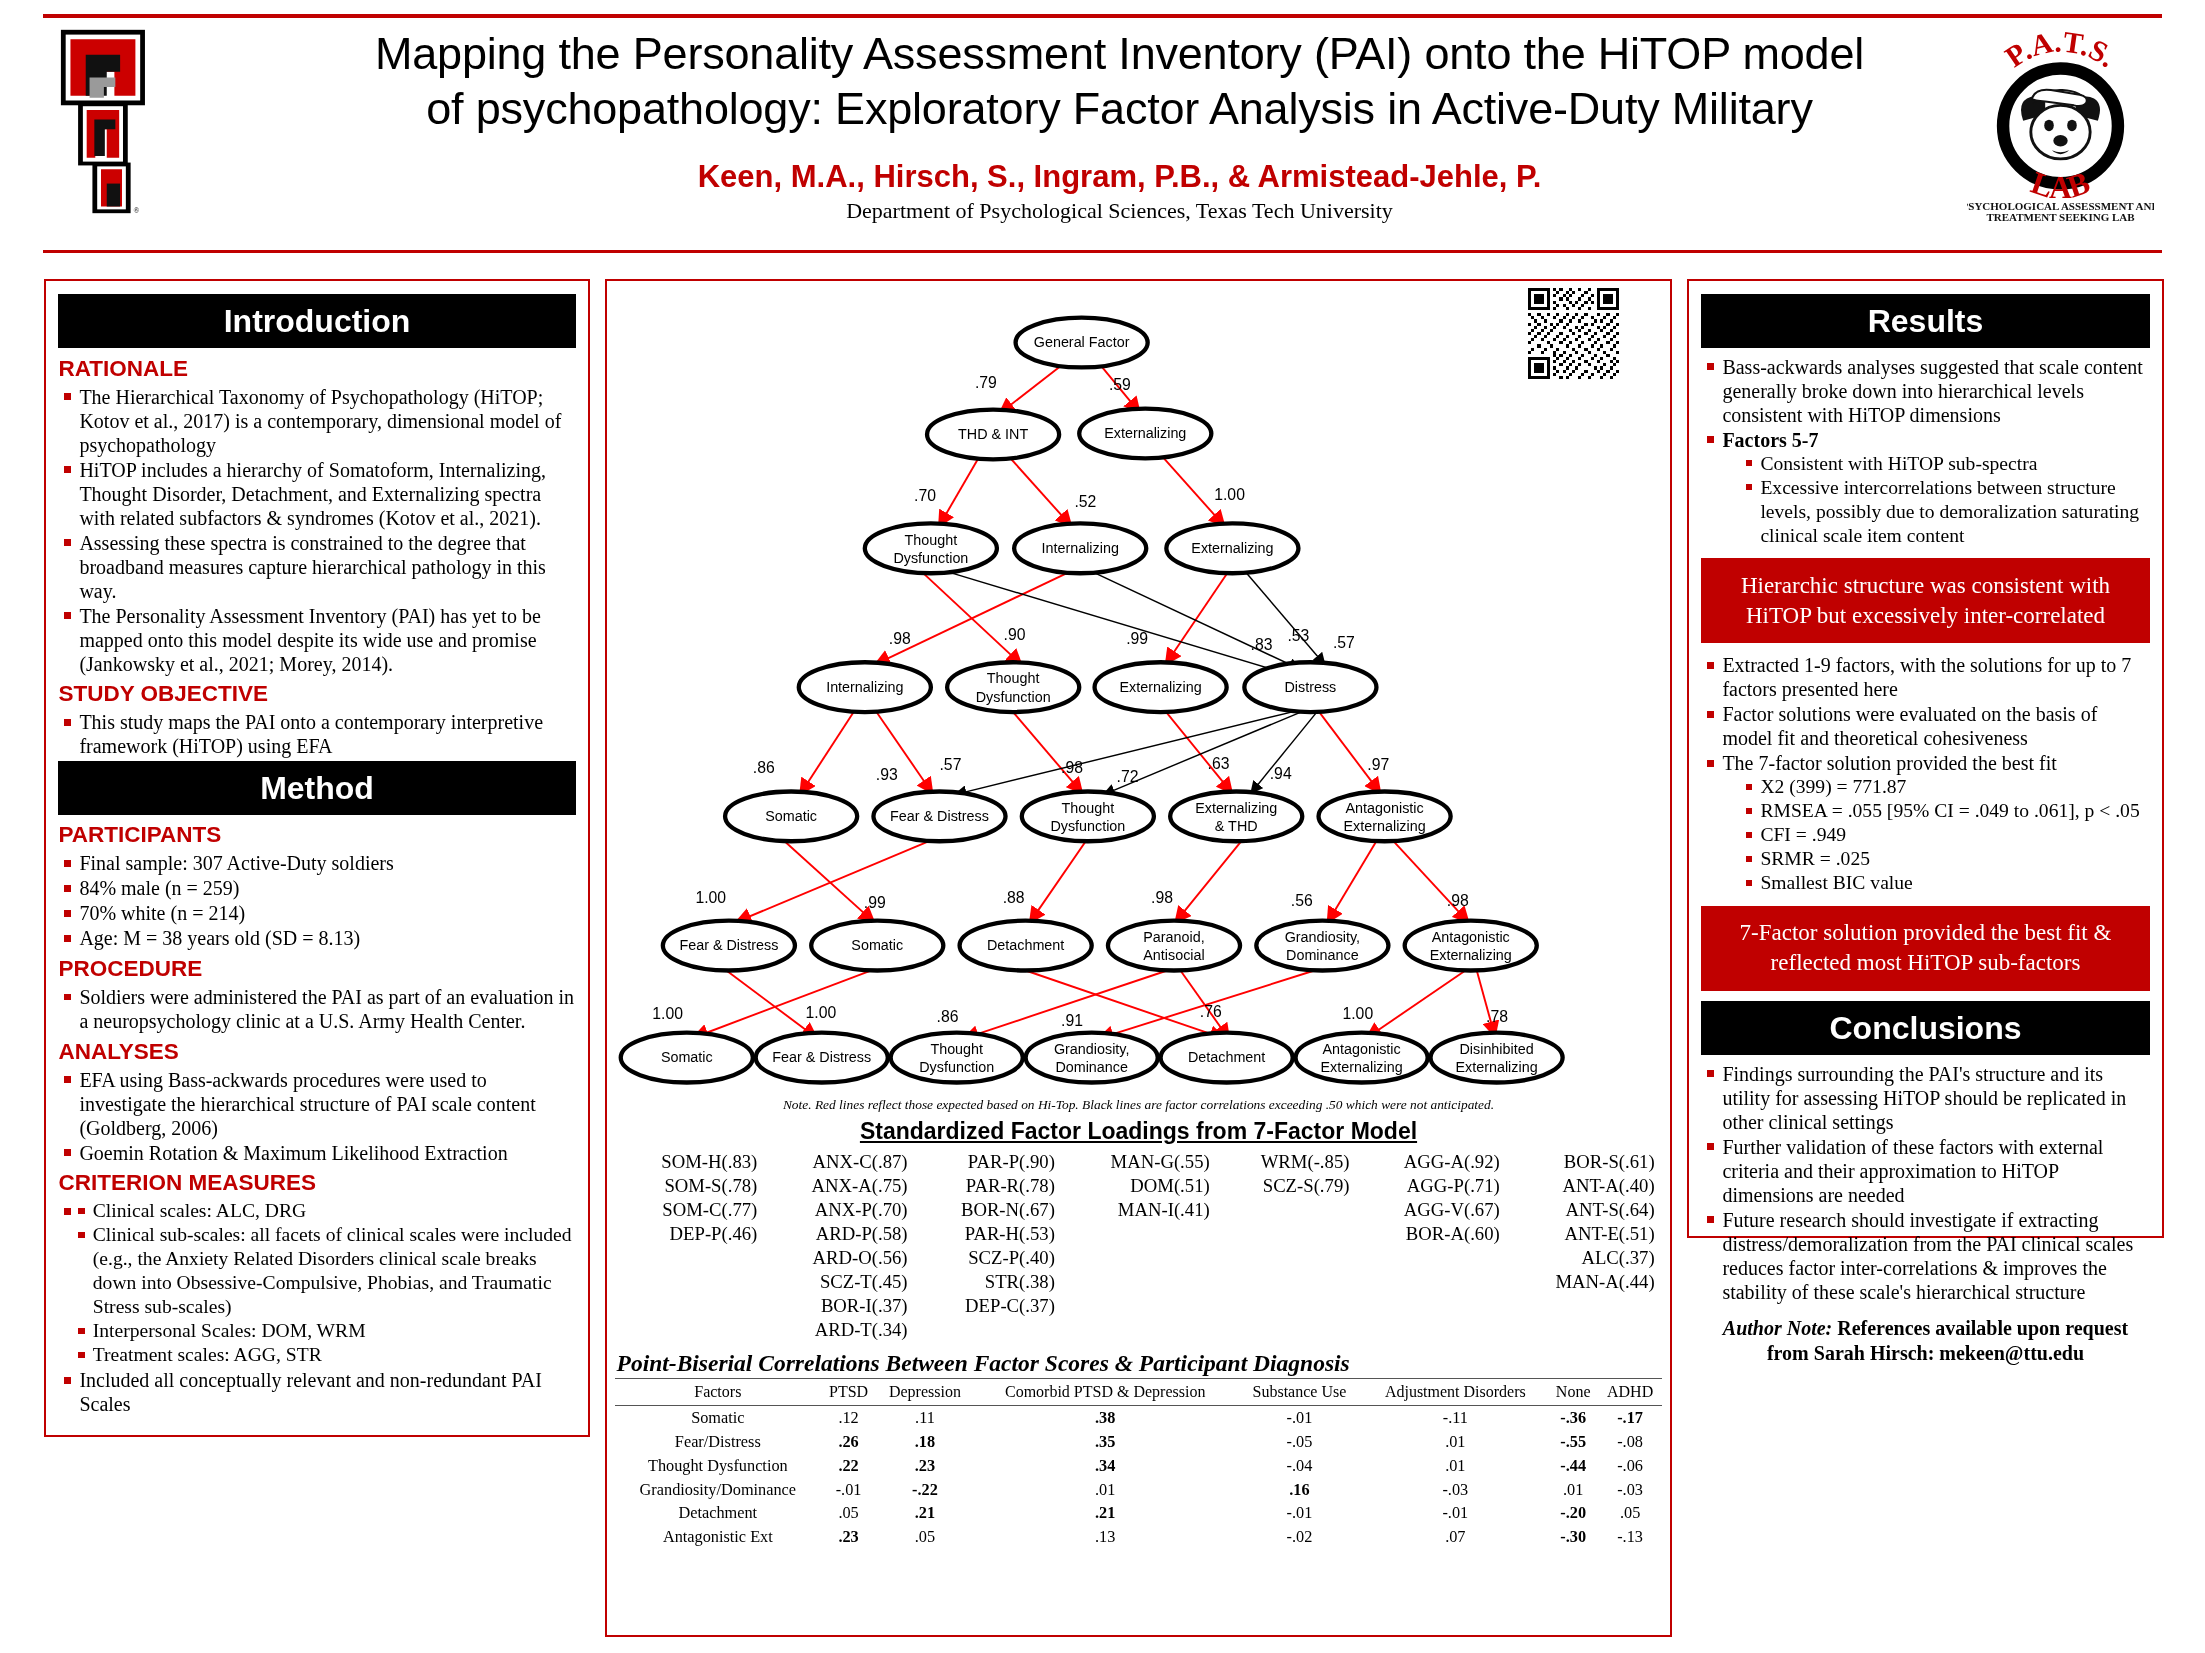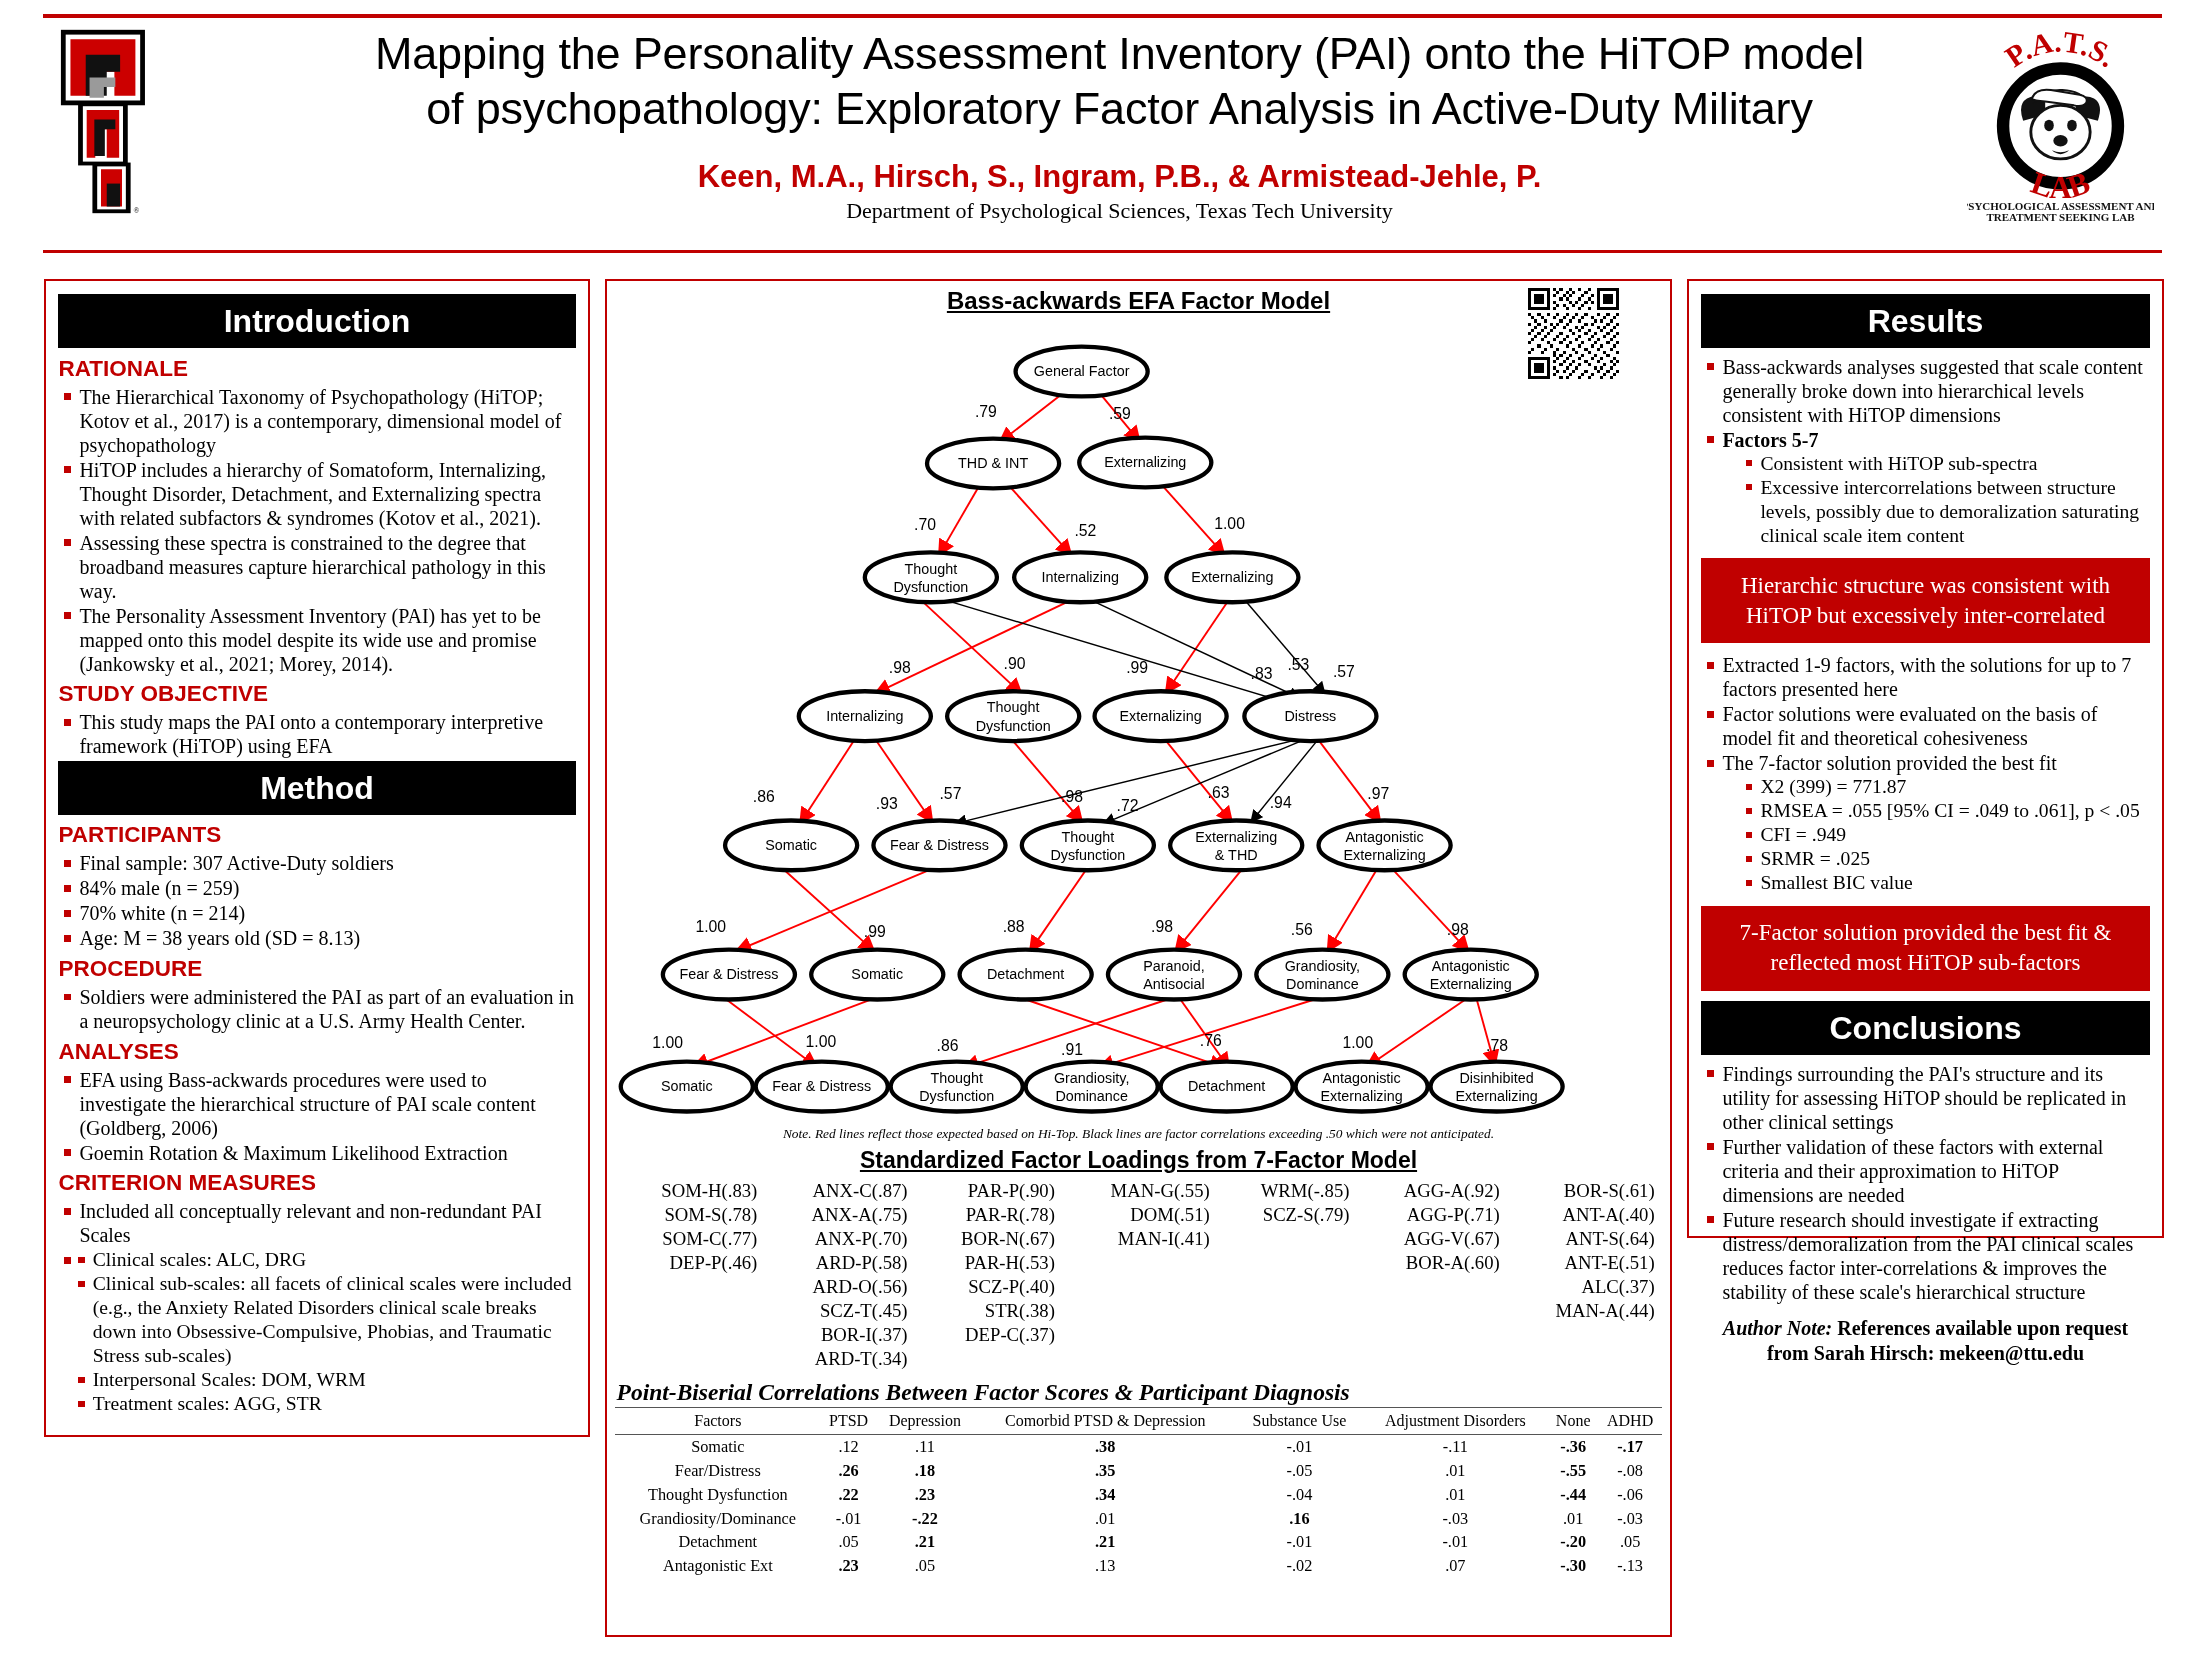--- a/index.html
+++ b/index.html
@@ -200,34 +200,33 @@
   </ul>
 
   <div class="sub-head">ANALYSES</div>
   <ul class="bul">
     <li>EFA using Bass-ackwards procedures were used to investigate the hierarchical structure of PAI scale content (Goldberg, 2006)</li>
     <li>Goemin Rotation &amp; Maximum Likelihood Extraction</li>
   </ul>
 
   <div class="sub-head">CRITERION MEASURES</div>
   <ul class="bul">
-    <li>Included all conceptually relevant and non-redundant PAI Scales</li>
     <li style="padding-left:0;list-style:none;">
       <ul class="bul2" style="margin-left:13.4px;">
         <li>Clinical scales: ALC, DRG</li>
         <li>Clinical sub-scales: all facets of clinical scales were included (e.g., the Anxiety Related Disorders clinical scale breaks down into Obsessive-Compulsive, Phobias, and Traumatic Stress sub-scales)</li>
         <li>Interpersonal Scales: DOM, WRM</li>
         <li>Treatment scales: AGG, STR</li>
       </ul>
     </li>
+    <li>Included all conceptually relevant and non-redundant PAI Scales</li>
   </ul>
 </div>
 
 <div class="panel" id="col-center">
-  <div class="ctr-title">Bass-ackwards EFA Factor Model</div>
 
   <svg id="qr" viewBox="0 0 29 29" shape-rendering="crispEdges">
     <rect width="29" height="29" fill="#fff"></rect>
     <g fill="#000">
       <rect x="0" y="0" width="7" height="1"></rect>
         <rect x="0" y="6" width="7" height="1"></rect>
       <rect x="0" y="0" width="1" height="7"></rect>
         <rect x="6" y="0" width="1" height="7"></rect>
       <rect x="2" y="2" width="3" height="3"></rect>
       <rect x="22" y="0" width="7" height="1"></rect>

